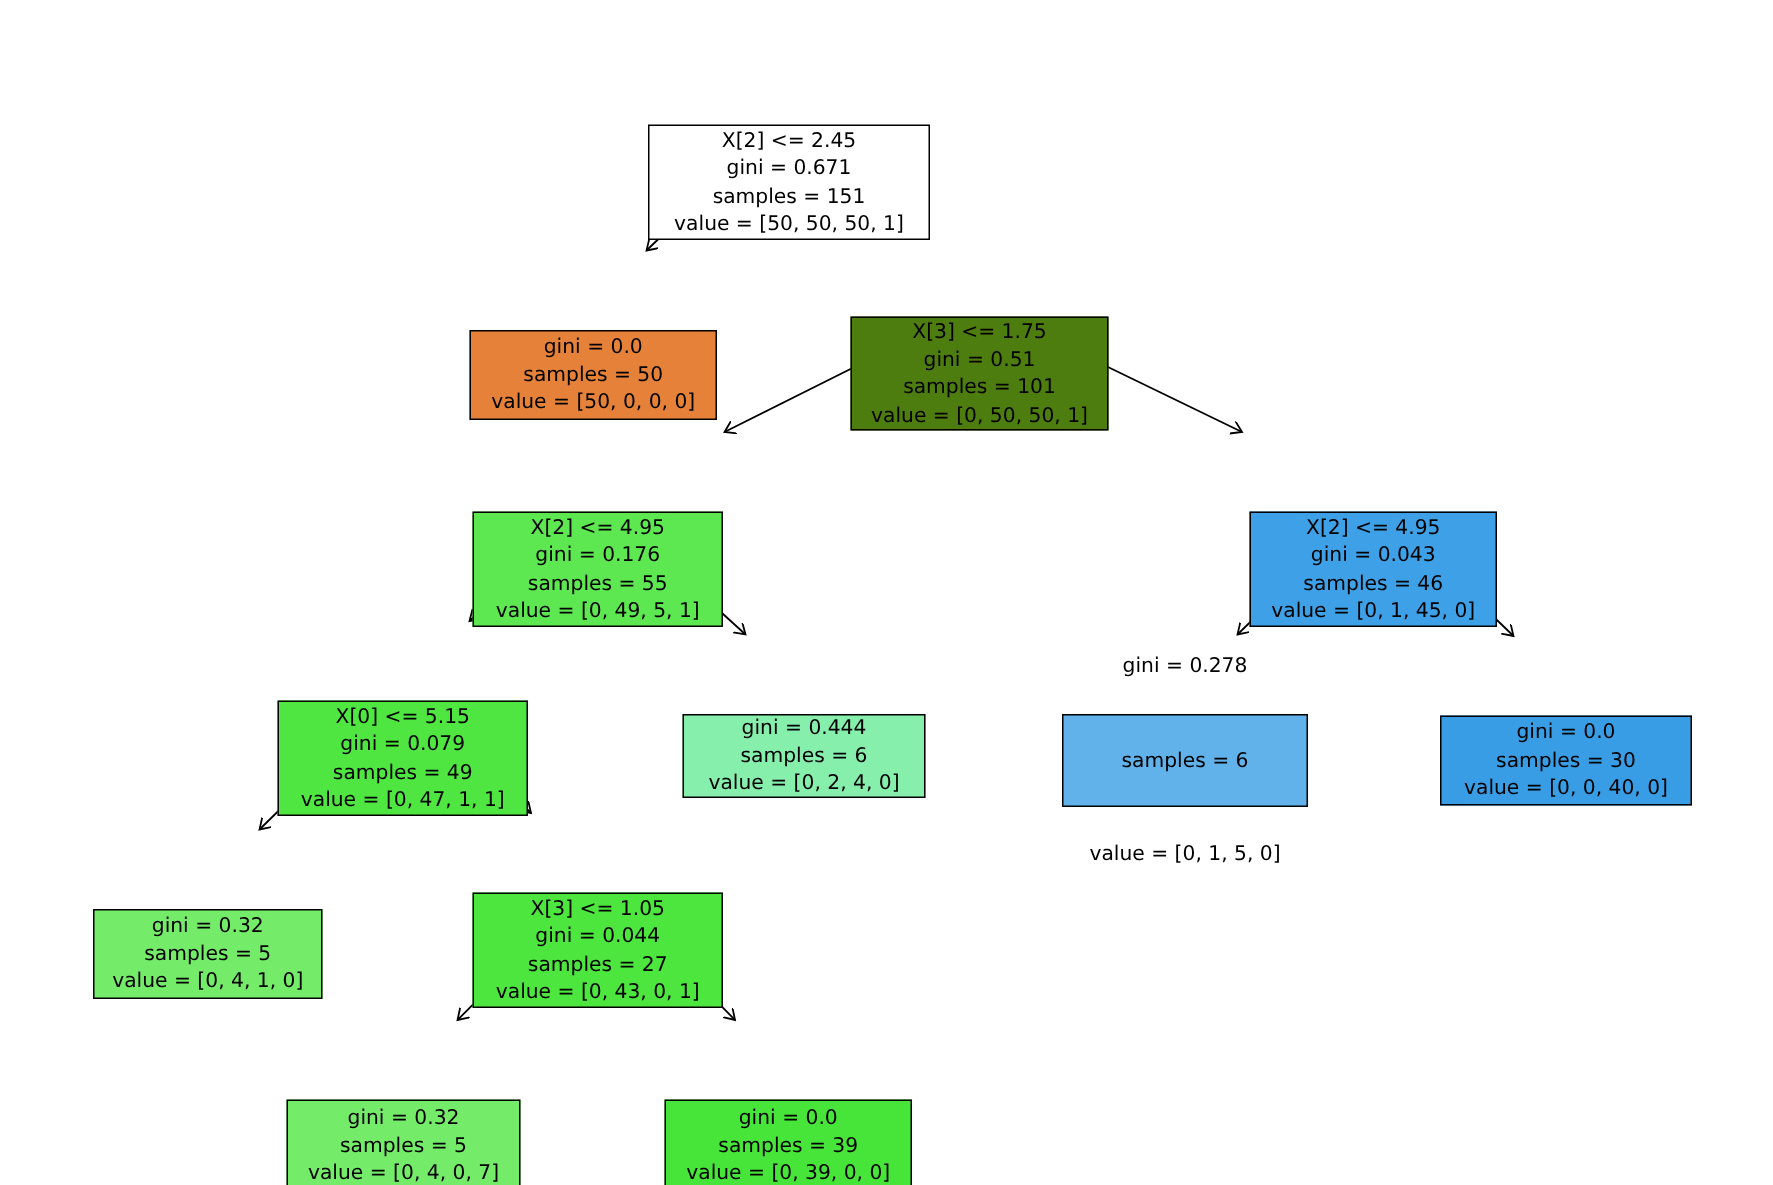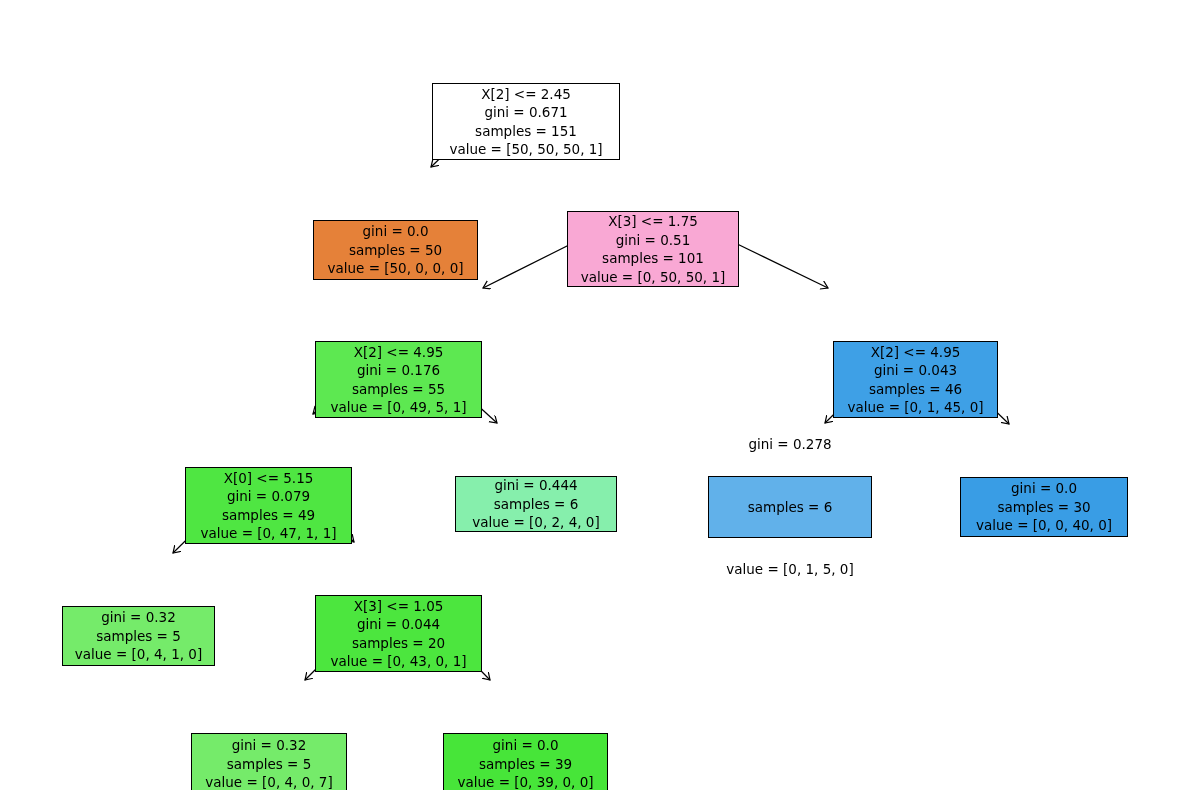--- a/index.html
+++ b/index.html
@@ -73,21 +73,21 @@
         <div>X[2] &lt;= 2.45</div>
         <div>gini = 0.671</div>
         <div>samples = 151</div>
         <div>value = [50, 50, 50, 1]</div>
       </div>
       <div class="tree-node" style="left: 313px; top: 172px; width: 165px; height: 60px; background: rgb(229, 129, 57);">
         <div>gini = 0.0</div>
         <div>samples = 50</div>
         <div>value = [50, 0, 0, 0]</div>
       </div>
-      <div class="tree-node" style="left: 567px; top: 163px; width: 172px; height: 76px; background: #f9a8d4;">
+      <div class="tree-node" style="left: 567px; top: 163px; width: 172px; height: 76px; background: #4d7c0f;">
         <div>X[3] &lt;= 1.75</div>
         <div>gini = 0.51</div>
         <div>samples = 101</div>
         <div>value = [0, 50, 50, 1]</div>
       </div>
       <div class="tree-node" style="left: 315px; top: 293px; width: 167px; height: 77px; background: rgb(93, 232, 81);">
         <div>X[2] &lt;= 4.95</div>
         <div>gini = 0.176</div>
         <div>samples = 55</div>
         <div>value = [0, 49, 5, 1]</div>
@@ -120,21 +120,21 @@
         <div>value = [0, 0, 40, 0]</div>
       </div>
       <div class="tree-node" style="left: 62px; top: 558px; width: 153px; height: 60px; background: rgb(117, 235, 106);">
         <div>gini = 0.32</div>
         <div>samples = 5</div>
         <div>value = [0, 4, 1, 0]</div>
       </div>
       <div class="tree-node" style="left: 315px; top: 547px; width: 167px; height: 77px; background: rgb(76, 230, 62);">
         <div>X[3] &lt;= 1.05</div>
         <div>gini = 0.044</div>
-        <div>samples = 20</div>
+        <div>samples = 27</div>
         <div>value = [0, 43, 0, 1]</div>
       </div>
       <div class="tree-node" style="left: 191px; top: 685px; width: 156px; height: 62px; background: rgb(117, 235, 106);">
         <div>gini = 0.32</div>
         <div>samples = 5</div>
         <div>value = [0, 4, 0, 7]</div>
       </div>
       <div class="tree-node" style="left: 443px; top: 685px; width: 165px; height: 62px; background: rgb(71, 229, 57);">
         <div>gini = 0.0</div>
         <div>samples = 39</div>

